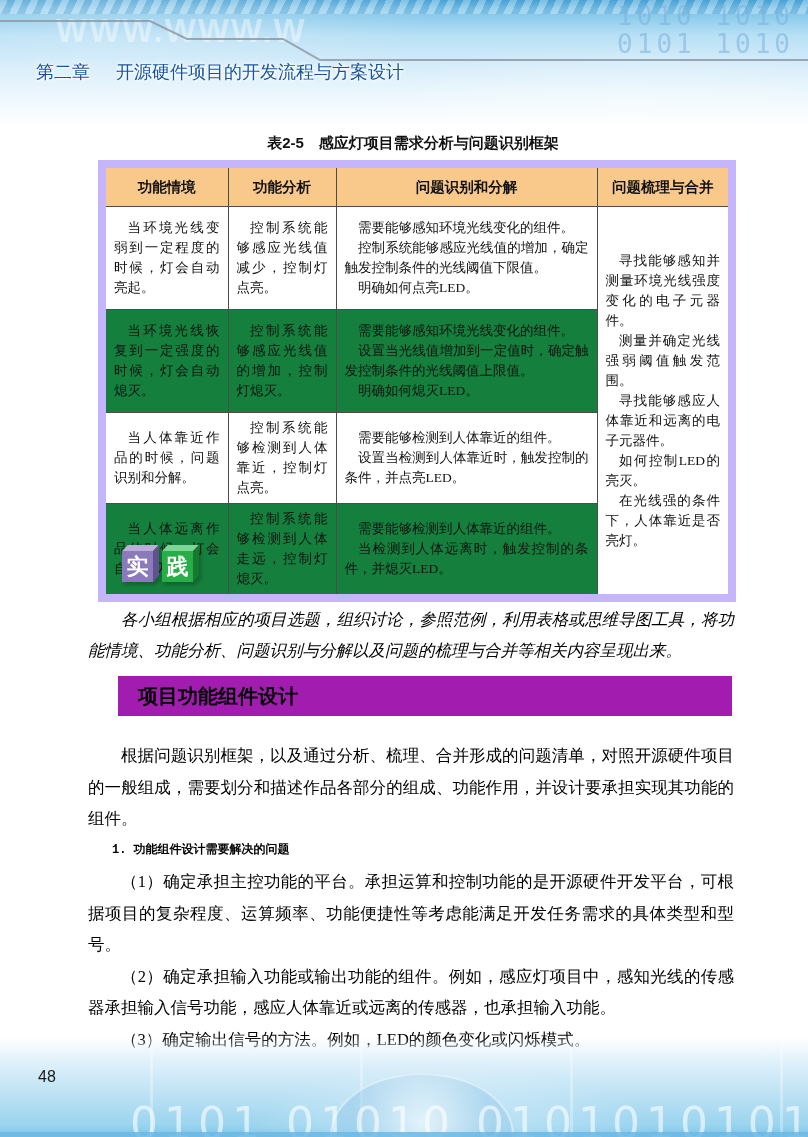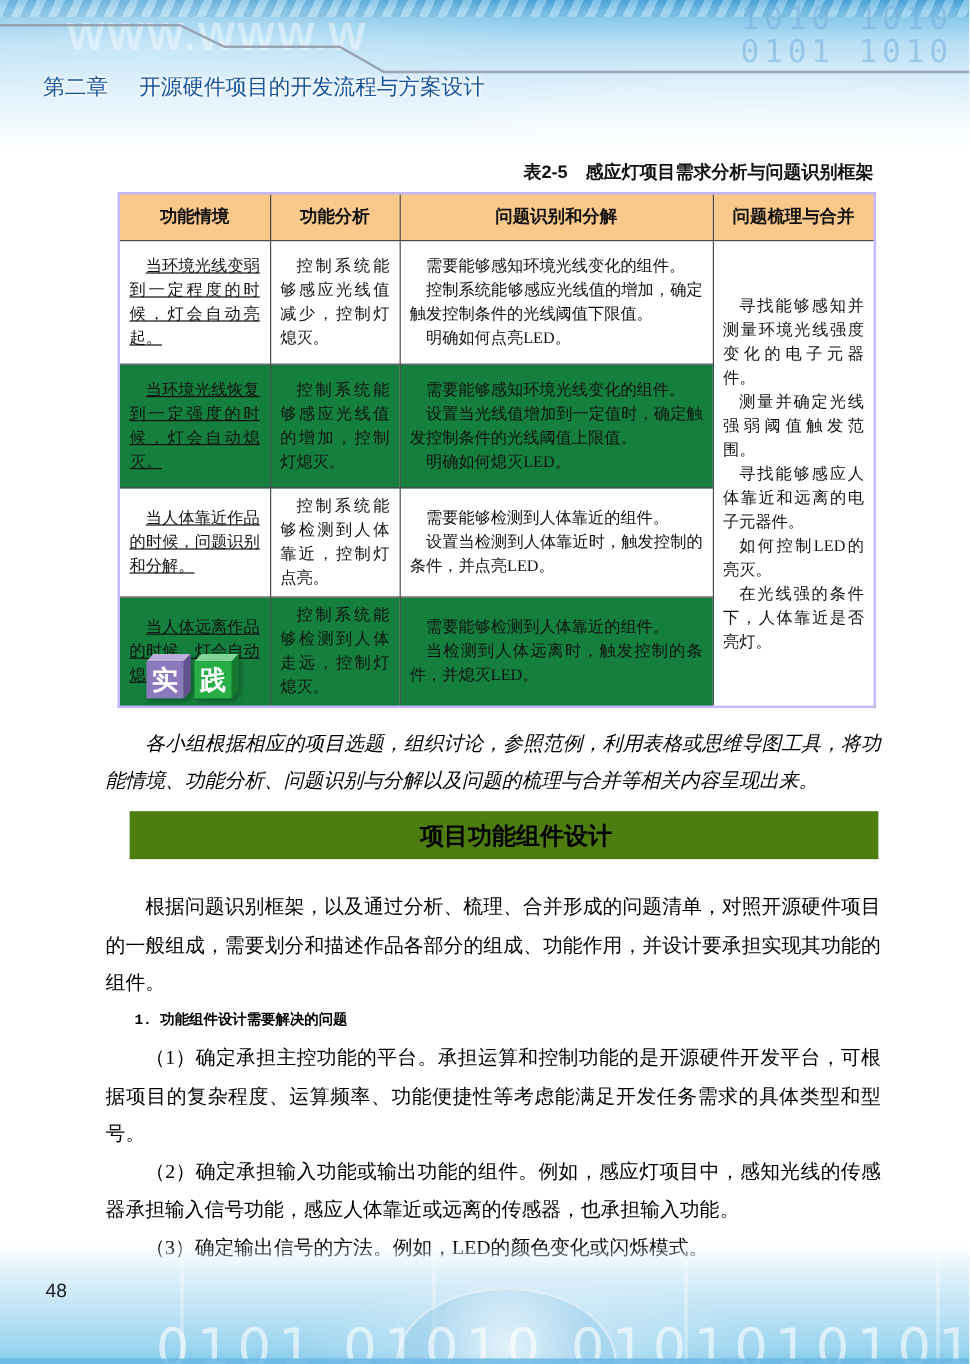--- a/index.html
+++ b/index.html
@@ -18,53 +18,53 @@
     font-weight:bold;font-size:33px;letter-spacing:2px;color:rgba(255,255,255,.42);text-align:center;}
   .header-binary{position:absolute;top:2px;right:14px;width:240px;font-family:"DejaVu Sans Mono",monospace;
     font-size:26px;line-height:28px;letter-spacing:4px;color:rgba(120,175,220,.55);text-align:right;}
   .header-line{position:absolute;top:0;left:0;}
   .chapter-row{position:absolute;top:60px;left:36px;white-space:nowrap;
     font-family:"Liberation Sans","DejaVu Sans",sans-serif;font-weight:normal;font-size:18px;color:#17549e;
     text-shadow:0 0 3px #fff,0 0 6px #fff,1px 1px 2px rgba(255,255,255,.9);}
   .chapter-row .chapter-label{margin-right:26px;}
 
   
-  .table-caption{position:absolute;top:134px;left:98px;width:630px;text-align:right;
+  .table-caption{position:absolute;top:134px;left:98px;width:630px;text-align:center;
     font-family:"Liberation Sans","DejaVu Sans",sans-serif;font-weight:bold;font-size:15px;color:#111;}
   table.req{position:absolute;top:160px;left:98px;width:630px;border-collapse:collapse;table-layout:fixed;
     font-size:13.5px;color:#111;}
   table.req th,table.req td{border:1px solid #4c4c4c;vertical-align:middle;padding:5px 8px;line-height:20px;}
-  table.req{border:2px solid #c4b5fd;}
+  table.req{border:8px solid #c4b5fd;}
   table.req th{background:#f9c98c;height:30px;font-family:"Liberation Sans","DejaVu Sans",sans-serif;
     font-size:14.5px;font-weight:bold;padding:4px 2px;}
   tr.row-yellow td{background:#15803d;}
   td.cell-merge{background:#fff;}
   table.req td p{margin:0;text-indent:1em;text-align:justify;}
-  td.cell-scenario{height: auto; text-decoration: underline;}
+  td.cell-scenario{height: auto;}
   .h-r1 td{height:92px;} .h-r2 td{height:92px;} .h-r3 td{height:72px;} .h-r4 td{height:76px;}
 
   
   .practice-badge{position:absolute;top:551px;left:122px;display:flex;}
   .cube{position:relative;width:31px;height:31px;margin-right:9px;filter:drop-shadow(2px 3px 2px rgba(0,0,0,.25));}
   .cube .face{position:absolute;left:0;top:0;width:31px;height:31px;display:flex;align-items:center;
     justify-content:center;font-family:"Liberation Sans",sans-serif;font-weight:bold;font-size:22px;color:#fff;}
   .cube .top{position:absolute;left:3px;top:-6px;width:31px;height:6px;transform:skewX(-42deg);}
   .cube .side{position:absolute;right:-6px;top:-3px;width:6px;height:31px;transform:skewY(-48deg);}
   .cube-purple .face{background:#8a79bb;} .cube-purple .top{background:#bcaedb;} .cube-purple .side{background:#61528f;}
   .cube-green .face{background:#27ae47;} .cube-green .top{background:#7fd598;} .cube-green .side{background:#167930;}
 
   .practice-text{position:absolute;top:604px;left:88px;width:646px;font-size:16.5px;line-height:31px;
     font-style:italic;text-align:justify;text-indent:2em;color:#000;}
 
   
   .section-heading{position:absolute;top:676px;left:98px;width:634px;height:40px;display:flex;align-items:stretch;}
   .section-number{width:94px;background:#c08578;border:1px solid #cf9c90;display:flex;align-items:center;
     justify-content:center;font-family:"Liberation Serif",serif;font-weight:bold;font-size:21px;
     letter-spacing:2px;color:#17171f;}
-  .section-bar{flex:1;margin-left:10px;background:#4d7c0f;display:flex;align-items:center;padding-left:20px;justify-content:center;}
+  .section-bar{flex:1;margin-left:20px;background:#a21caf;display:flex;align-items:center;padding-left:20px;}
   .section-title{font-family:"Liberation Sans","DejaVu Sans",sans-serif;font-weight:bold;font-size:20px;color:#000;}
 
   
   .body-text{position:absolute;top:740px;left:88px;width:646px;font-size:16.5px;line-height:31.5px;
     color:#000;text-align:justify;}
   .body-text p{margin:0;text-indent:2em;}
   .body-text p.subheading{font-family:Liberation Mono, monospace;font-weight:bold;font-size:12px;}
 
   
   .footer-band{position:absolute;bottom:0;left:0;width:808px;height:100px;
@@ -113,21 +113,21 @@
       <th>功能情境</th>
       <th>功能分析</th>
       <th>问题识别和分解</th>
       <th>问题梳理与合并</th>
     </tr>
     <tr class="h-r1">
       <td class="cell-scenario">
             <p>当环境光线变弱到一定程度的时候，灯会自动亮起。</p>
           </td>
       <td>
-            <p>控制系统能够感应光线值减少，控制灯熄灭。</p>
+            <p>控制系统能够感应光线值减少，控制灯点亮。</p>
           </td>
       <td>
         <p>需要能够感知环境光线变化的组件。</p>
         <p>控制系统能够感应光线值的增加，确定触发控制条件的光线阈值下限值。</p>
         <p>明确如何点亮LED。</p>
       </td>
       <td class="cell-merge" rowspan="4">
         <p>寻找能够感知并测量环境光线强度变化的电子元器件。</p>
         <p>测量并确定光线强弱阈值触发范围。</p>
         <p>寻找能够感应人体靠近和远离的电子元器件。</p>

